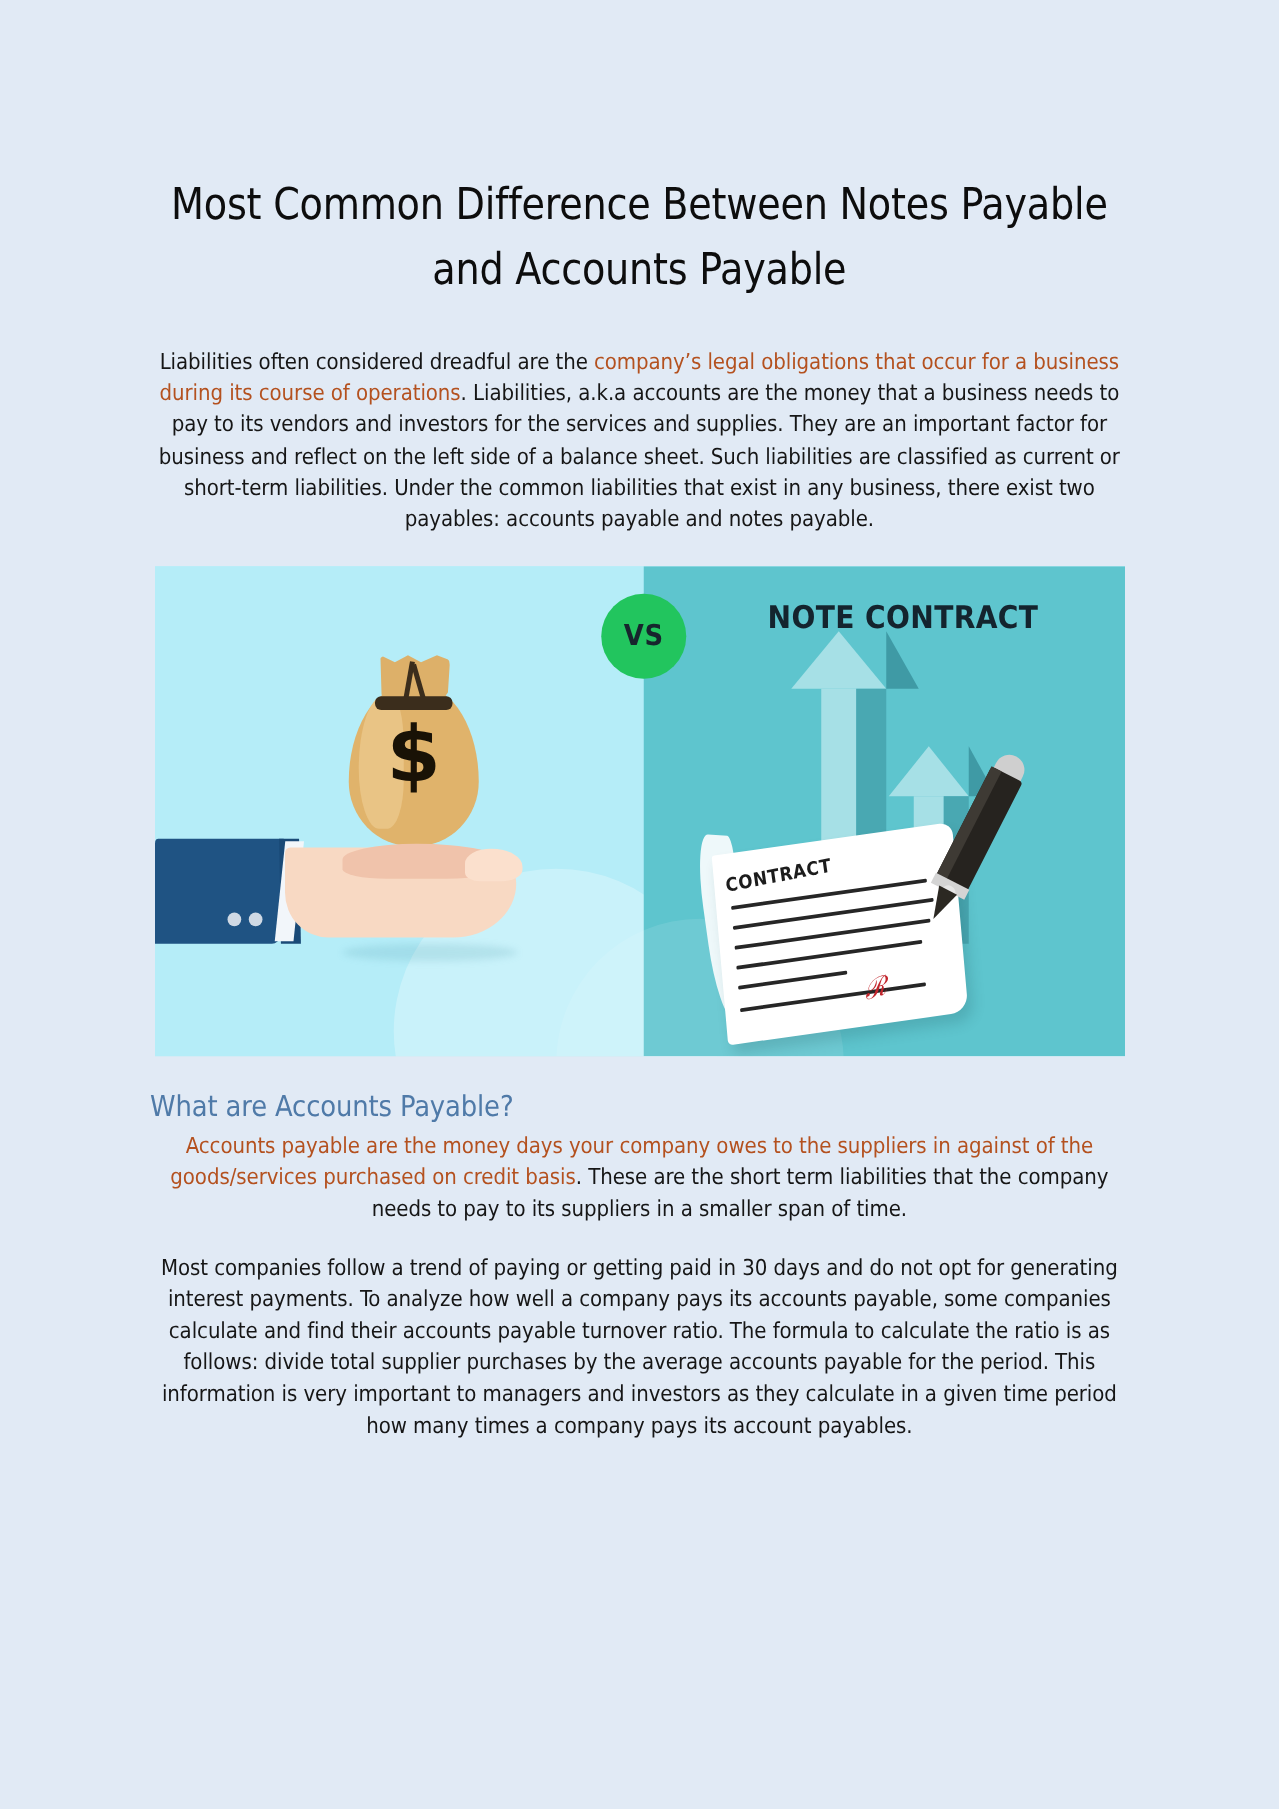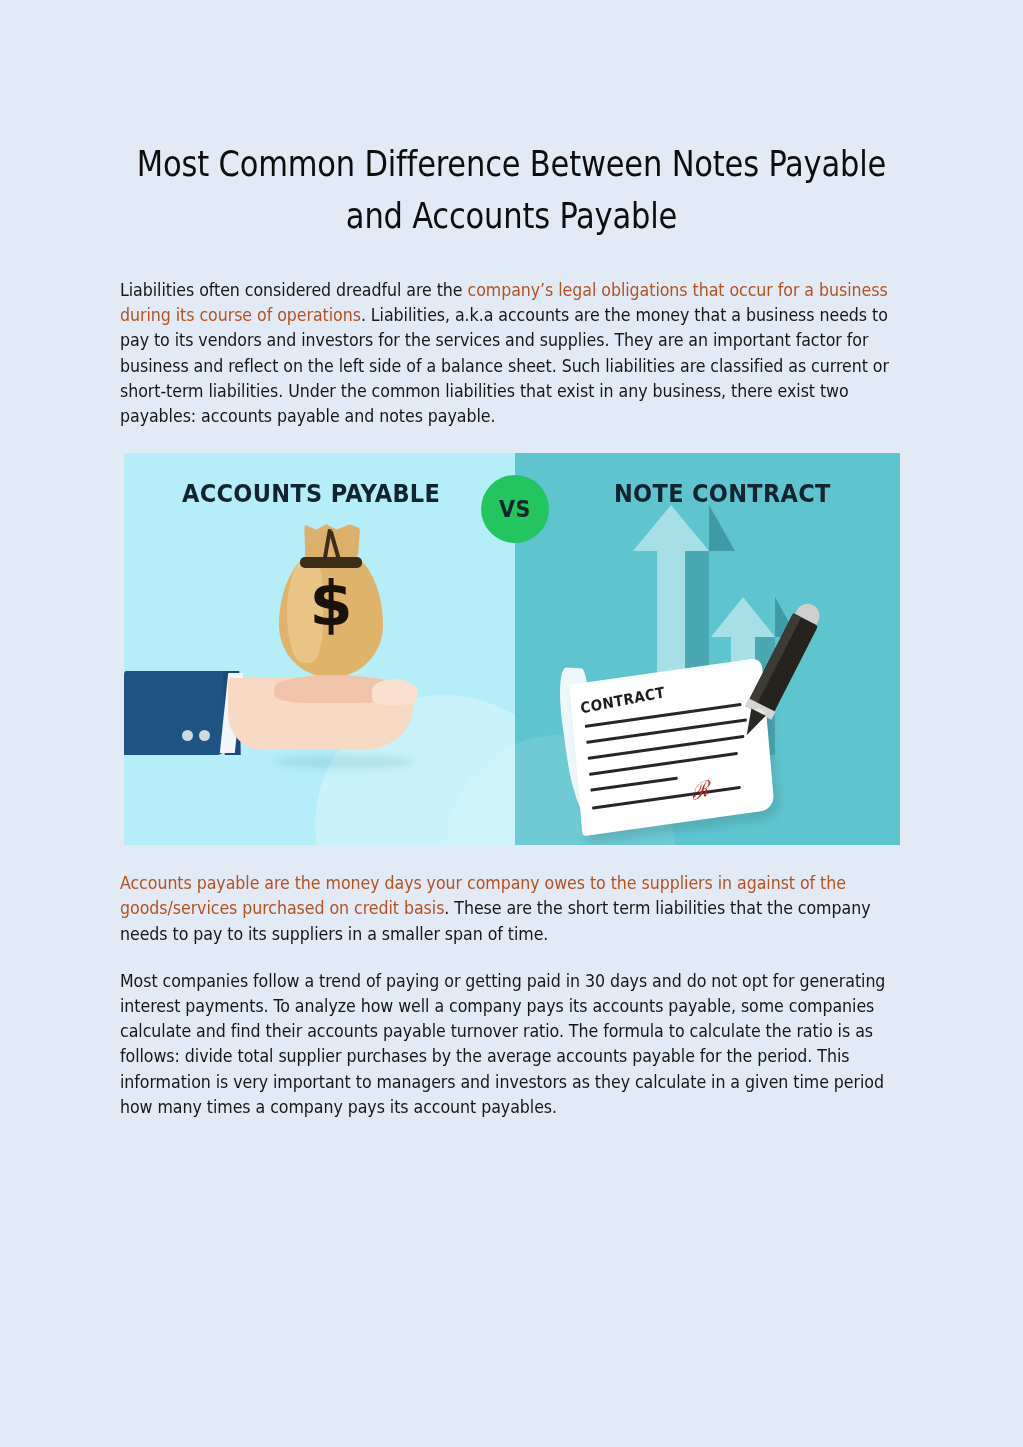--- a/index.html
+++ b/index.html
@@ -46,21 +46,21 @@
     transform-origin: center top;
   }
 
   
   .para {
     font-family: "DejaVu Sans Condensed", "Liberation Sans Narrow", "Liberation Sans", sans-serif;
     font-size: 17.6px;
     line-height: 25.2px;
     color: #161616;
     margin: 0 0 18px 0;
-    text-align: left;
+    text-align: center;
     letter-spacing: -0.05px;
   }
   .para .lnk {
     color: #b4511f;
   }
 
   
   .section-heading {
     font-family: "DejaVu Sans Condensed", "Liberation Sans Narrow", "Liberation Sans", sans-serif;
     font-size: 23px;
@@ -495,26 +495,26 @@
 
         <div class="pen">
           <div class="pen-cap"></div>
           <div class="pen-body"></div>
           <div class="pen-ring"></div>
           <div class="pen-nib"></div>
           <div class="pen-tip"></div>
         </div>
       </div>
 
-      <div class="fig-title left">ACCOUNTS PAYABLE</div>
 
       <div class="fig-title right">NOTE CONTRACT</div>
 
       <div class="vs-badge">VS</div>
     </div>
 
+    <h2 class="section-heading">What are Accounts Payable?</h2>
 
     <p class="para tight"><span class="lnk">Accounts payable are the money days your company owes to the suppliers in against of the goods/services purchased on credit basis</span><span>. These are the short term liabilities that the company needs to pay to its suppliers in a smaller span of time.</span></p>
 
     <p class="para">Most companies follow a trend of paying or getting paid in 30 days and do not opt for generating interest payments. To analyze how well a company pays its accounts payable, some companies calculate and find their accounts payable turnover ratio. The formula to calculate the ratio is as follows: divide total supplier purchases by the average accounts payable for the period. This information is very important to managers and investors as they calculate in a given time period how many times a company pays its account payables.</p>
 
   </div>
 </div>
 
 </body></html>

